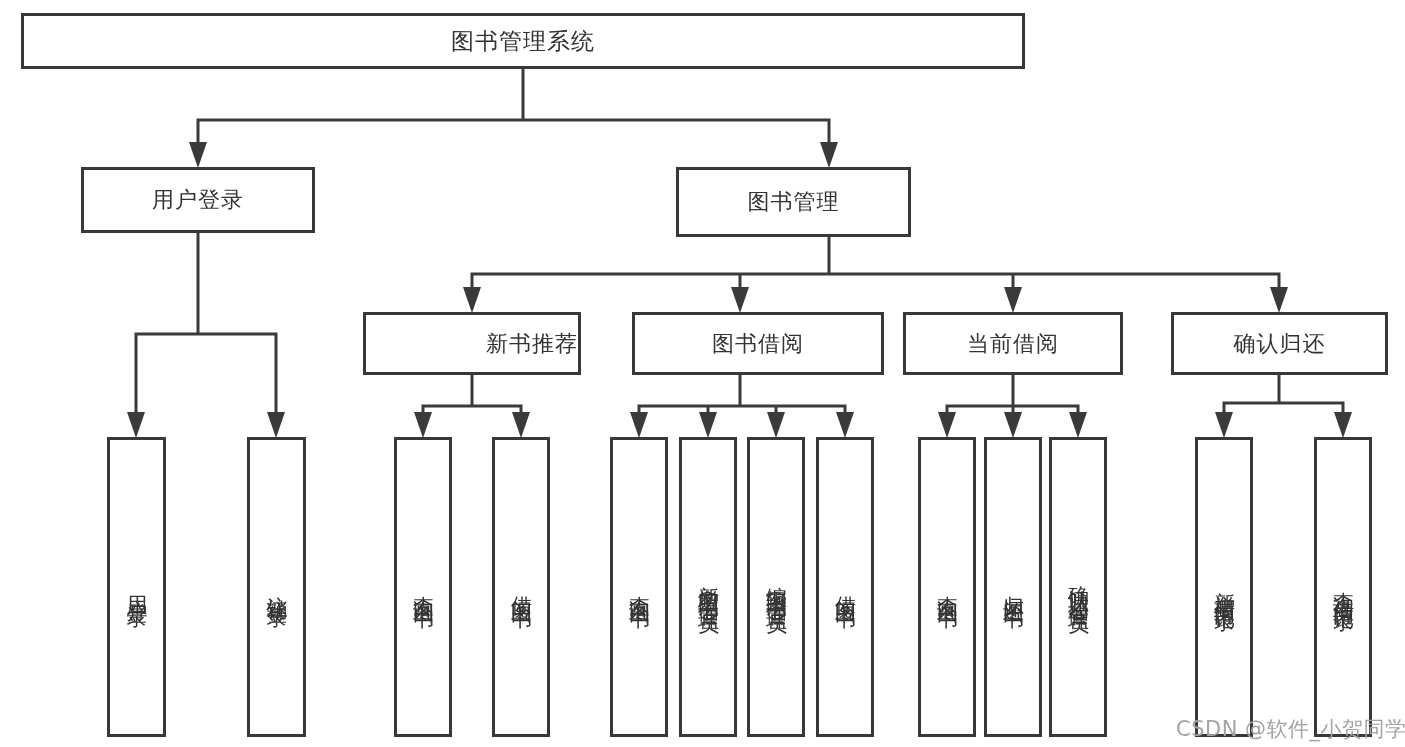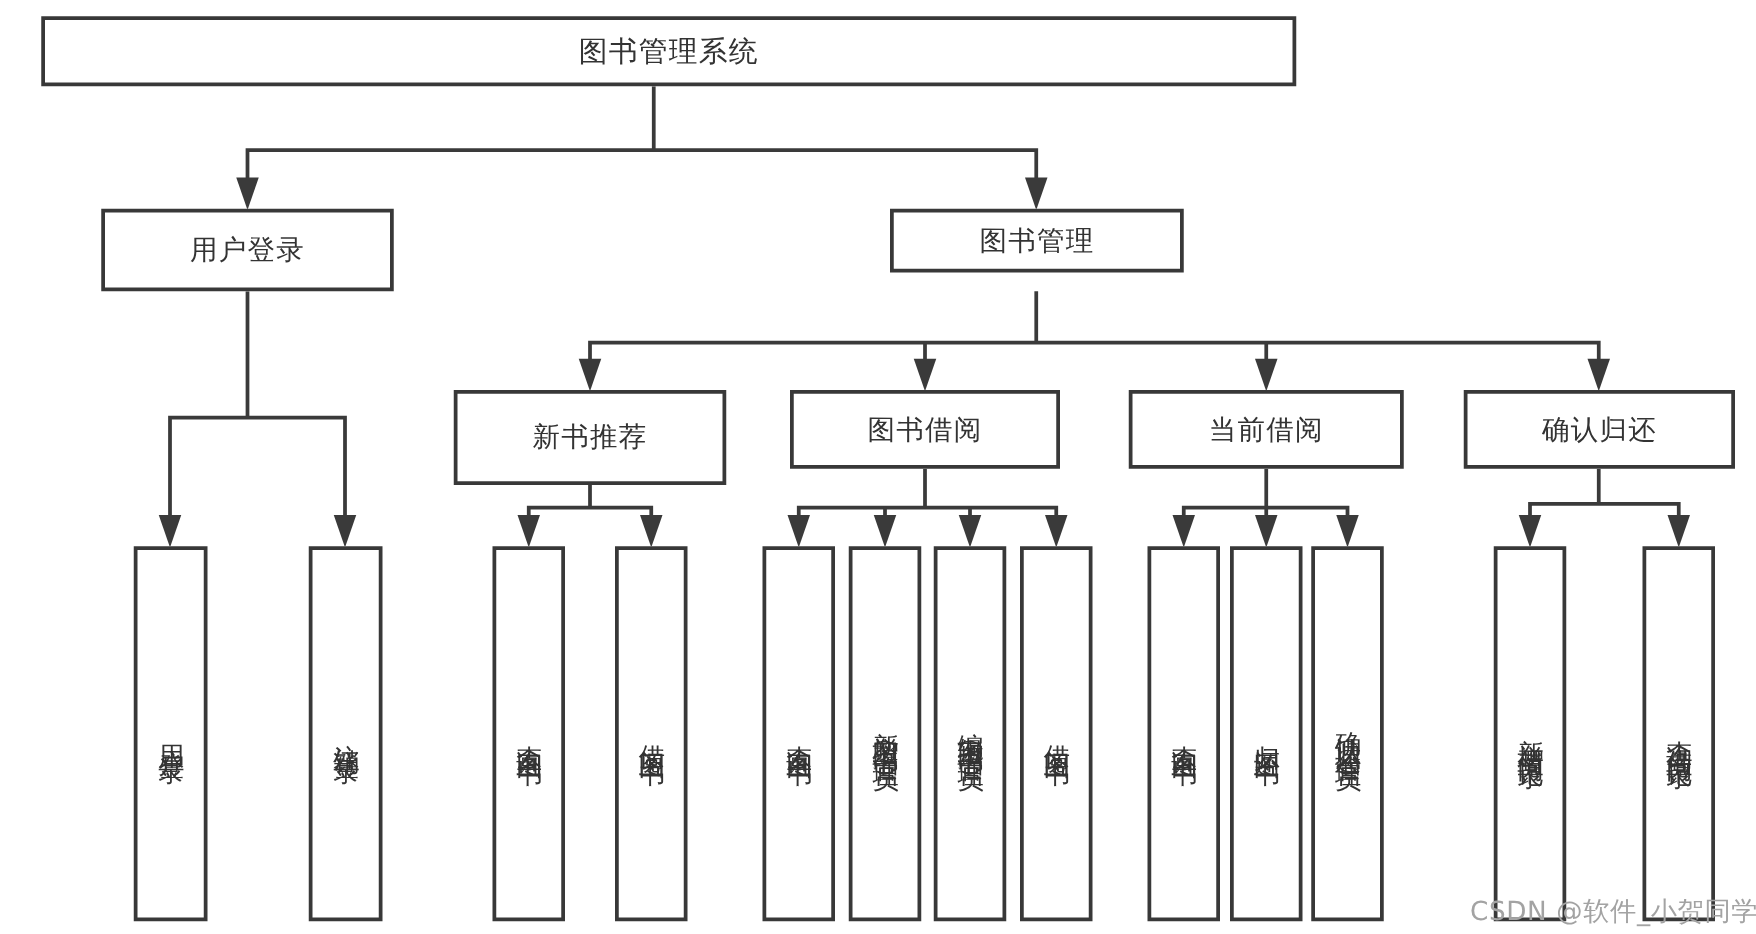--- a/index.html
+++ b/index.html
@@ -104,35 +104,35 @@
 
       <polygon points="938,412 956,412 947,438"></polygon>
       <polygon points="1004,412 1022,412 1013,438"></polygon>
       <polygon points="1069,412 1087,412 1078,438"></polygon>
 
       <polygon points="1215,412 1233,412 1224,438"></polygon>
       <polygon points="1334,412 1352,412 1343,438"></polygon>
     </g>
   </svg>
 
-  <div class="box" style="left:21px; top:13px; width:1004px; height:56px;margin-left:12px;">
+  <div class="box" style="left:21px; top:13px; width:1004px; height:56px;">
     <span class="h-label root-label">图书管理系统</span>
   </div>
 
   <div class="box" style="left:81px; top:167px; width:234px; height:66px;">
     <span class="h-label">用户登录</span>
   </div>
-  <div class="box" style="left:712px; top:167px; width:235px; height:51px;">
+  <div class="box" style="left:676px; top:167px; width:235px; height:70px;">
     <span class="h-label">图书管理</span>
   </div>
 
-  <div class="box" style="left:363px; top:312px; width:218px; height:76px;">
+  <div class="box" style="left:363px; top:312px; width:218px; height:63px;justify-content:flex-end;">
     <span class="h-label">新书推荐</span>
   </div>
-  <div class="box" style="left:632px; top:312px; width:216px; height:63px;">
+  <div class="box" style="left:632px; top:312px; width:252px; height:63px;">
     <span class="h-label">图书借阅</span>
   </div>
   <div class="box" style="left:903px; top:312px; width:220px; height:63px;font-family:Liberation Serif, serif;">
     <span class="h-label">当前借阅</span>
   </div>
   <div class="box" style="left:1171px; top:312px; width:217px; height:63px;">
     <span class="h-label">确认归还</span>
   </div>
 
   <div class="box v-box" style="left:107px; top:437px; width:59px; height:300px;">用户登录</div>

